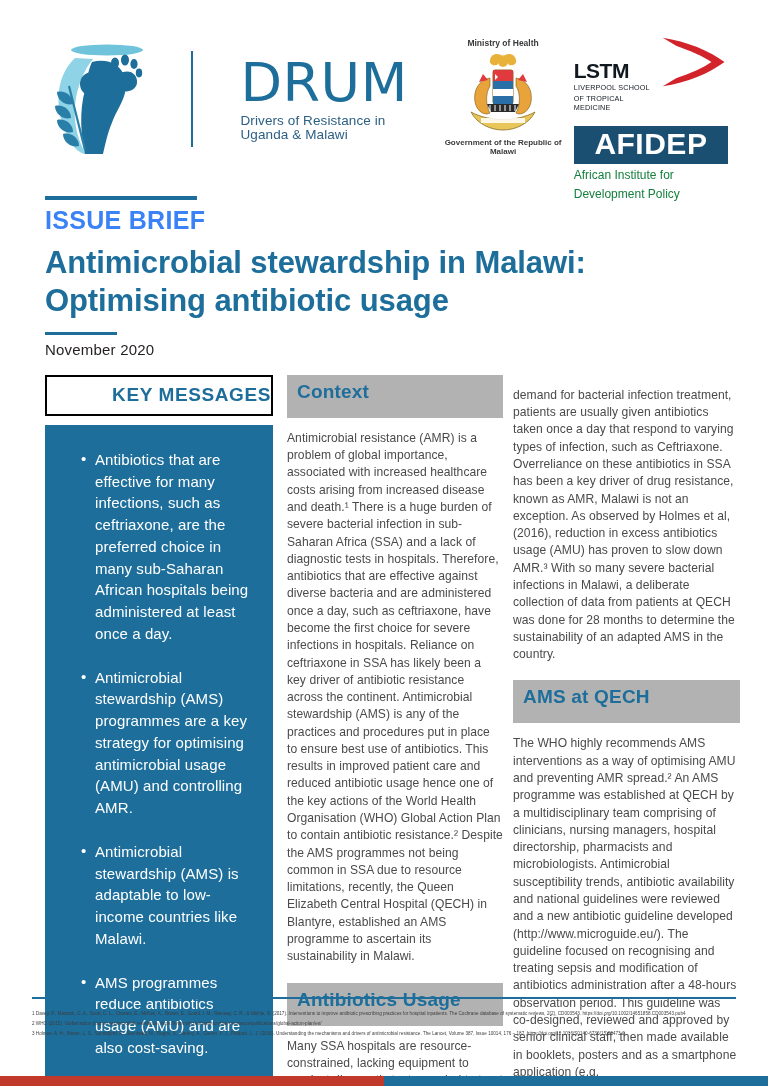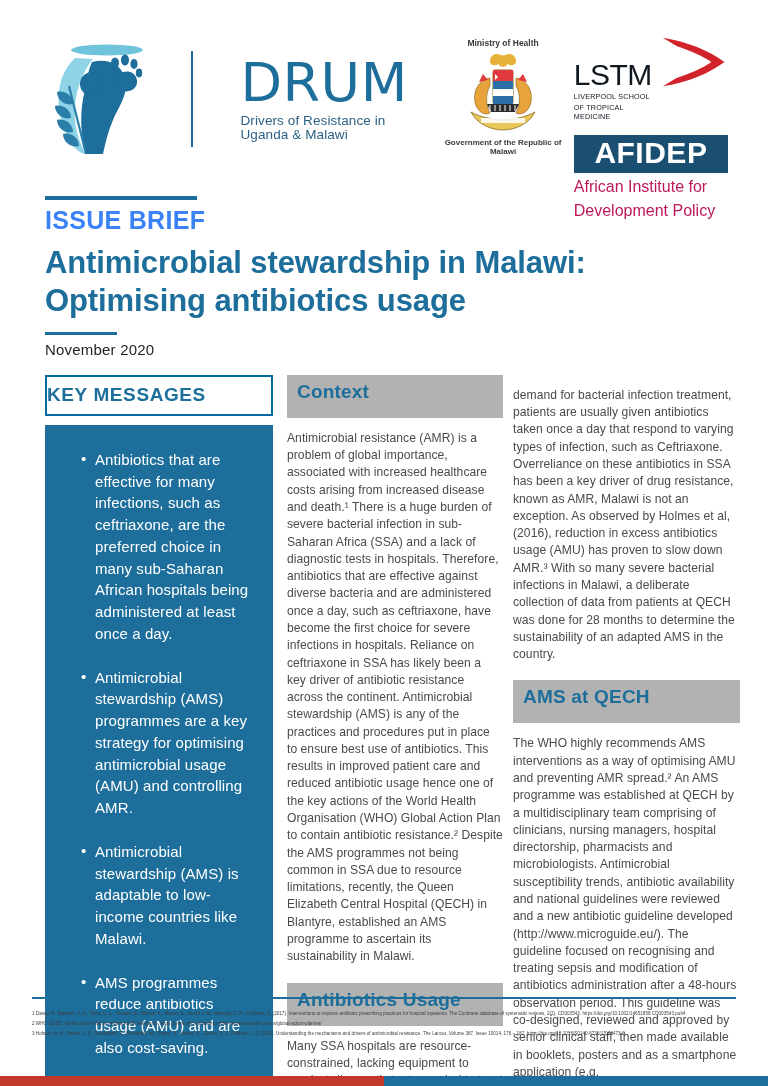--- a/index.html
+++ b/index.html
@@ -84,22 +84,22 @@
   .coat { width: 92px; height: 86px; display: block; margin: 0 auto; }
 
   
   .right-logos {
     width: 180px;
     margin-top: 4px;
   }
   .lstm { display: flex; align-items: flex-start; justify-content: flex-end; }
   .lstm-txt { text-align: left; margin-top: 26px; }
   .lstm-word {
-    font-size: 30px;
-    font-weight: normal;
+    font-size: 21px;
+    font-weight: bold;
     color: #101820;
     letter-spacing: -0.5px;
     line-height: 1;
     font-family: "Liberation Sans", sans-serif;
   }
   .lstm-sub {
     font-size: 7.2px;
     color: #101820;
     letter-spacing: 0.2px;
     line-height: 1.25;
@@ -113,22 +113,22 @@
     color: #ffffff;
     font-size: 30px;
     font-weight: bold;
     letter-spacing: 0.5px;
     text-align: center;
     padding: 2px 10px 4px;
     line-height: 1.08;
     font-family: "Liberation Sans", sans-serif;
   }
   .afidep-sub {
-    color: #be185d;
-    font-size: 16px;
+    color: #15803d;
+    font-size: 12px;
     line-height: 1.2;
     margin-top: 4px;
   }
 
   
   .title-block { padding: 0 45px; margin-top: 6px; }
   .rule-top {
     width: 152px;
     height: 4px;
     background: #1d6e9b;
@@ -168,23 +168,23 @@
     padding: 0 38px 0 45px;
     margin-top: 17px;
     gap: 0;
   }
   .col-left { width: 228px; flex: none; margin-right: 14px; }
   .col-mid  { width: 216px; flex: none; margin-right: 10px; }
   .col-right{ width: 227px; flex: none; }
 
   
   .km-header {
-    border: 2px solid #0369a1;
+    border: 2px solid #000000;
     background: #ffffff;
-    text-align: left;
+    text-align: right;
     padding: 7px 0 8px;
   }
   .km-header-text {
     font-size: 19px;
     font-weight: bold;
     color: #1d6e9b;
     letter-spacing: 0.6px;
   }
   .km-body {
     background: #1d6e9b;
@@ -358,21 +358,21 @@
       </div>
 
     </div>
   </div>
 
   <div class="title-block">
     <div class="rule-top"></div>
     <div class="issue-brief">ISSUE BRIEF</div>
     <div class="main-title">
       <div>Antimicrobial stewardship in Malawi:</div>
-      <div>Optimising antibiotics usage</div>
+      <div>Optimising antibiotic usage</div>
     </div>
     <div class="rule-bottom"></div>
     <div class="date">November 2020</div>
   </div>
 
   <div class="columns">
 
     <div class="col-left">
       <div class="km-header">
         <span class="km-header-text">KEY MESSAGES</span>

